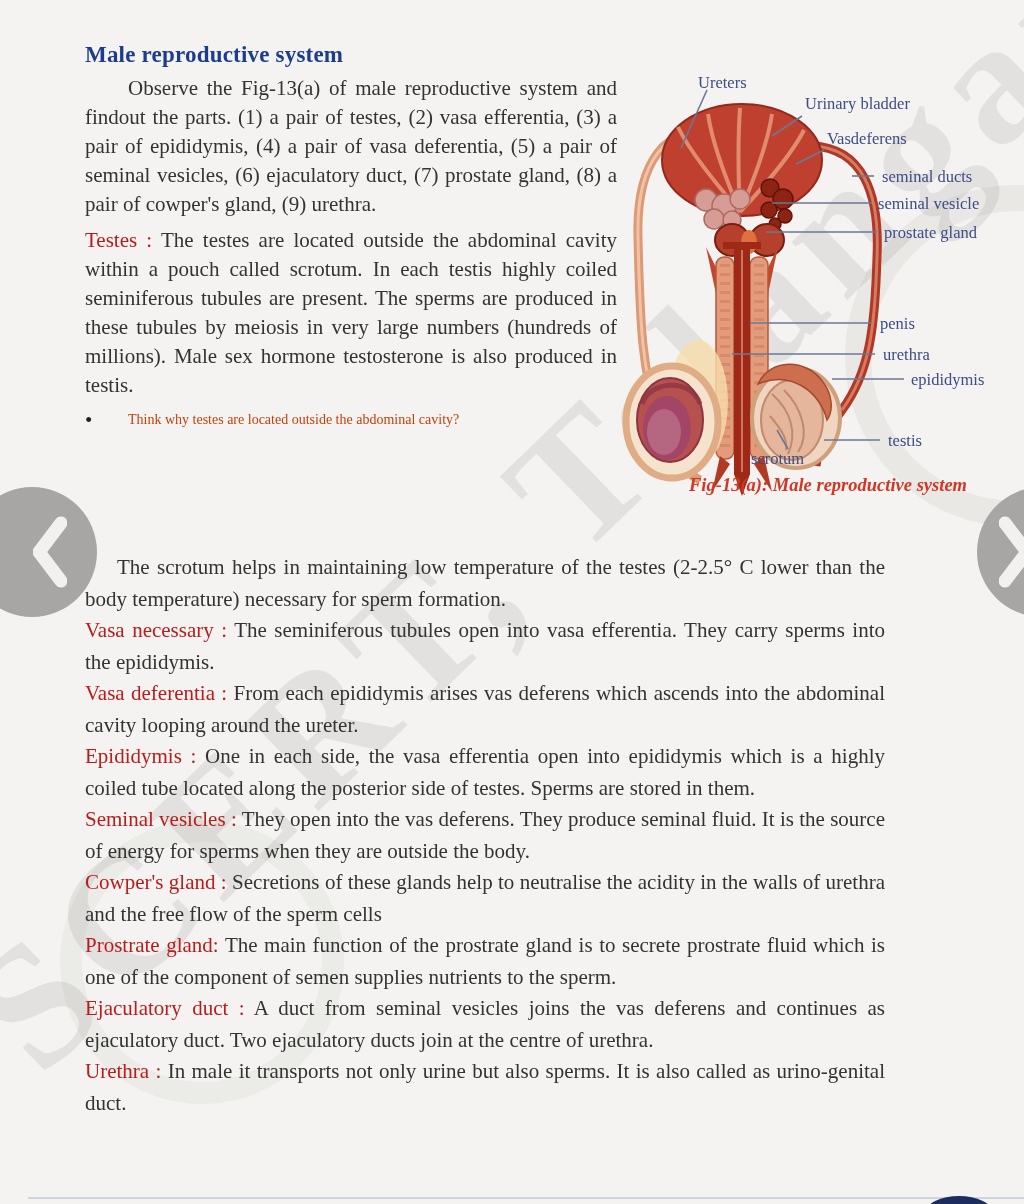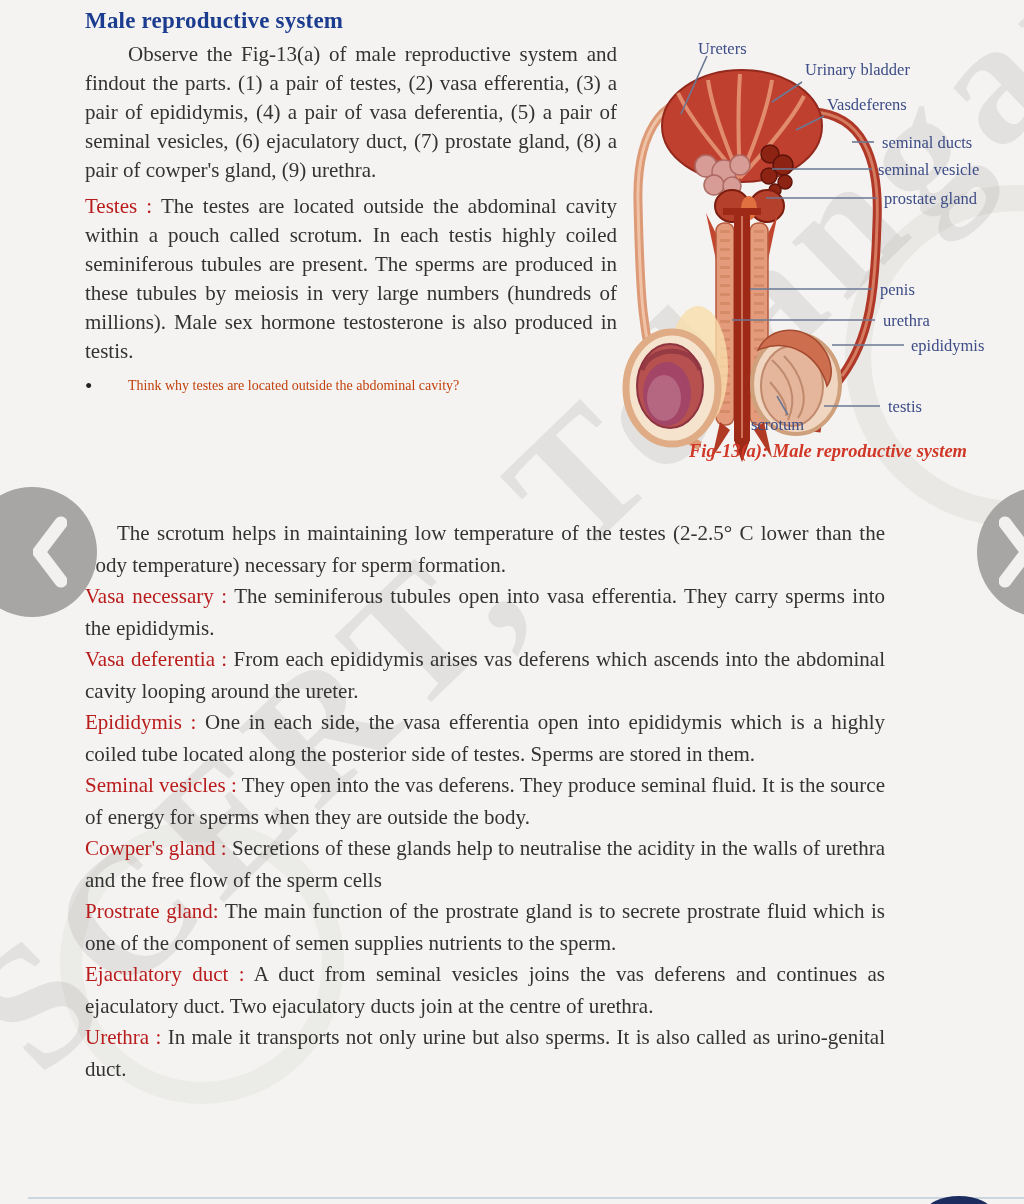--- a/index.html
+++ b/index.html
@@ -17,21 +17,21 @@
   }
   .wm-ring{
     position:absolute; left:845px; top:185px; width:290px; height:290px; z-index:1;
     border:26px solid rgba(140,140,132,0.10); border-radius:50%;
   }
   .wm-ring2{
     position:absolute; left:60px; top:820px; width:240px; height:240px; z-index:1;
     border:22px solid rgba(140,140,132,0.08); border-radius:50%;
   }
   
-  .content{position:relative; z-index:2; padding:8px 0 0 85px;}
+  .content{position:relative; z-index:2; padding:2px 0 0 85px;margin-top:40px;}
   .top-section{display:flex;}
   .left-col{width:532px; flex:0 0 532px;}
   .page-title{
     margin:0 0 6px 0; font-size:23px; font-weight:bold; color:#1c3d8f; letter-spacing:.2px;
   }
   .body-par{
     margin:0; font-size:21px; line-height:29px; text-align:justify; color:#333;
   }
   .indent1{text-indent:43px;}
   .mt{margin-top:7px;}

